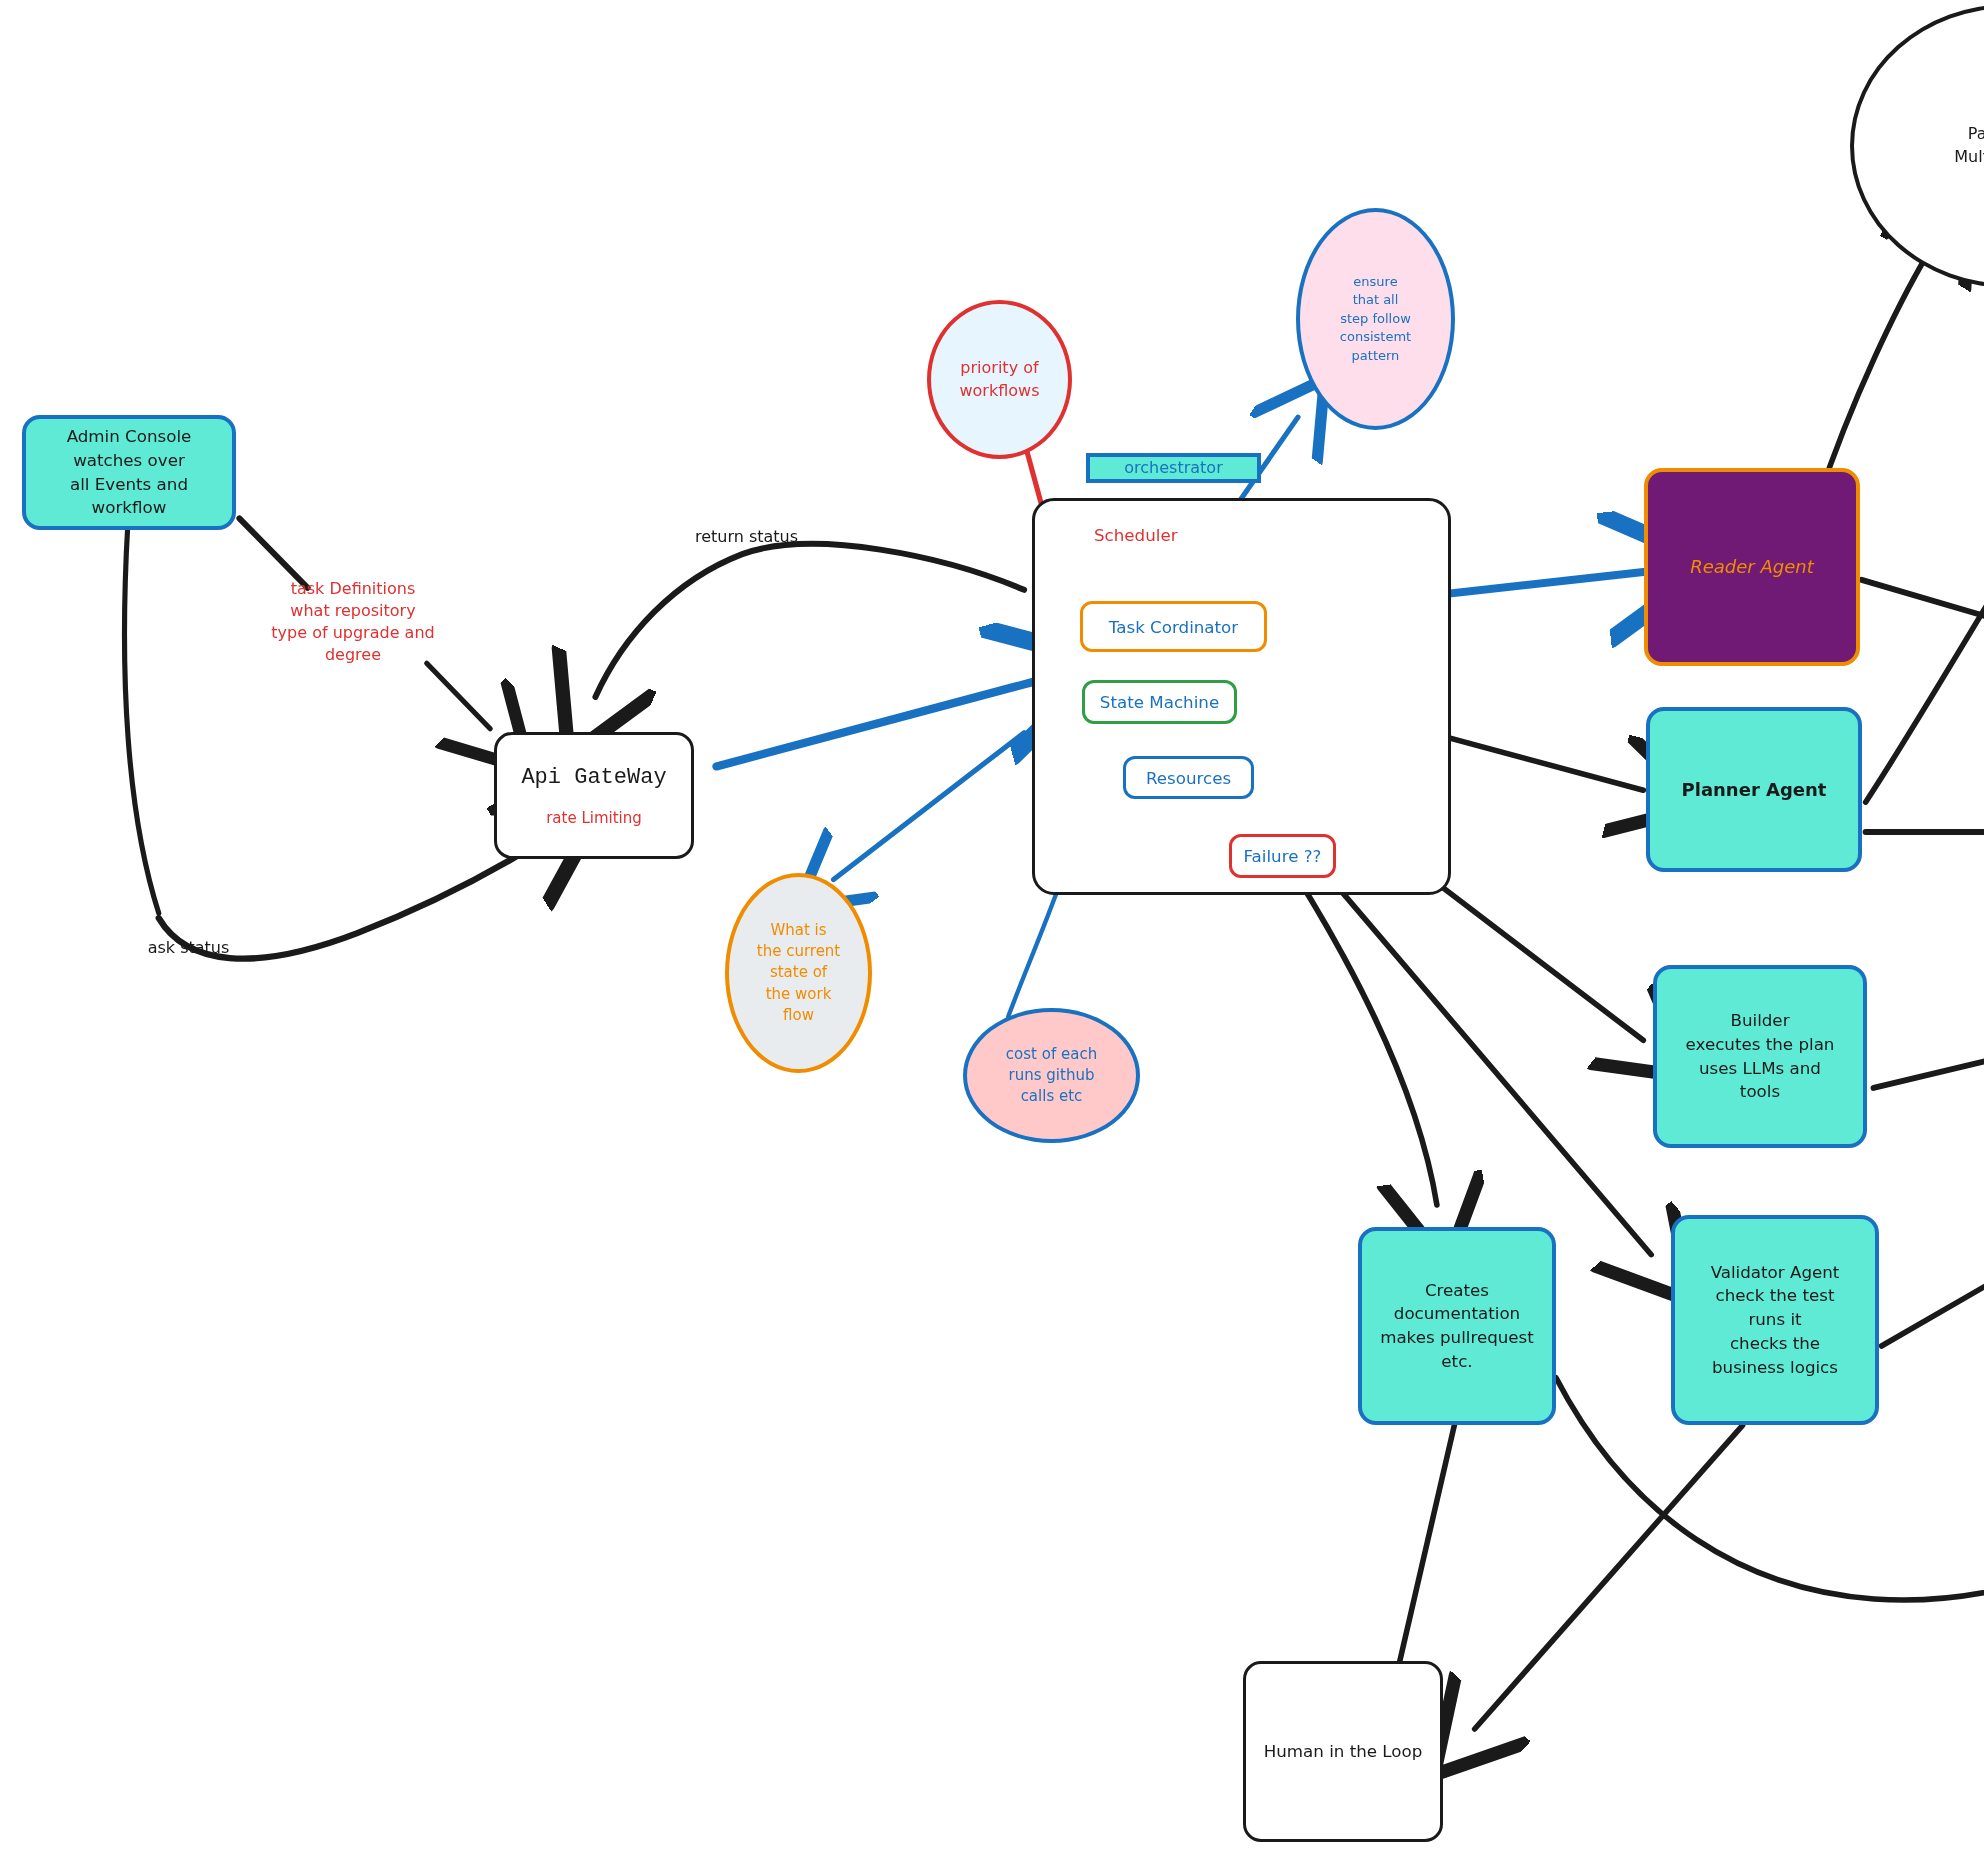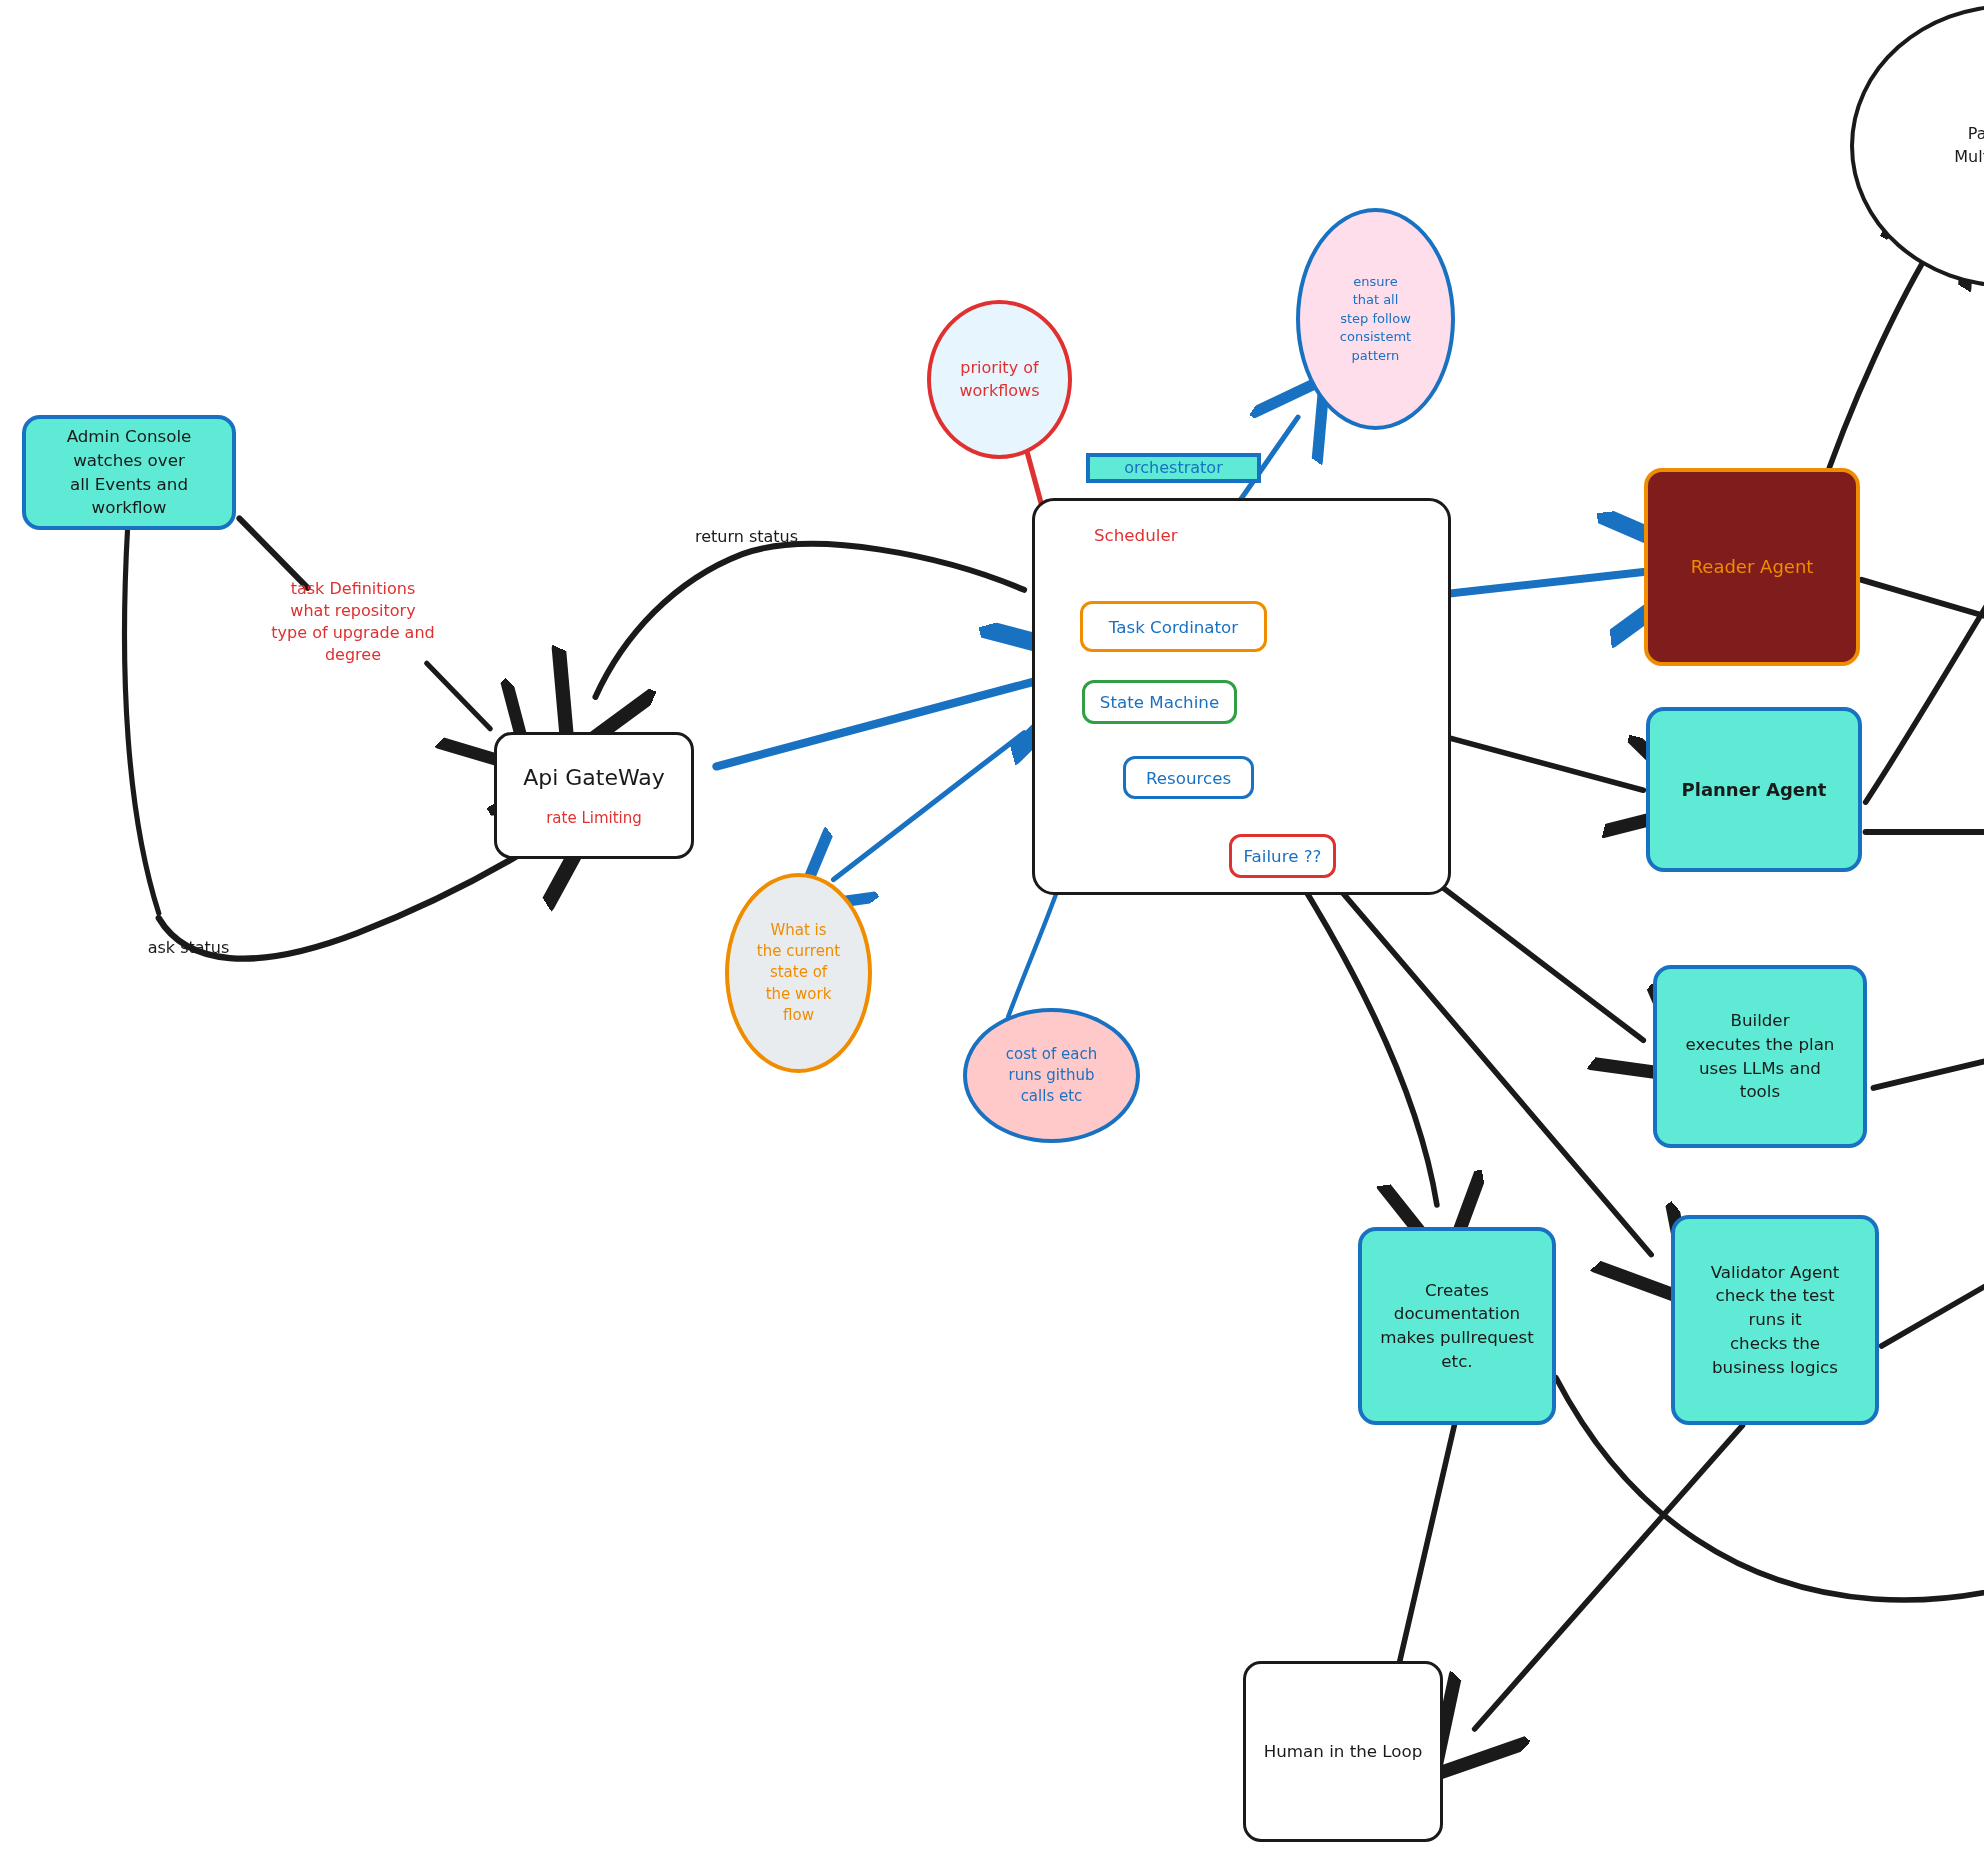--- a/index.html
+++ b/index.html
@@ -24,23 +24,24 @@
   .rect{ border-radius:18px; }
   .ell{ border-radius:50%; }
   
   .blue{
     background:#5eead4;
     border:4.4px solid #1971c2;
     color:#1a1a1a;
   }
   
   .yellow{
-    background:#7f1d1d;
+    background:#701a75;
     border:4.4px solid #f08c00;
     color:#f08c00;
+    font-style:italic;
   }
   
   .white{
     background:#ffffff;
     border:3.6px solid #1a1a1a;
     color:#1a1a1a;
   }
   
   .blackbox{
     background:#ffffff;
@@ -77,21 +78,21 @@
     text-align:center;
     line-height:1.38;
     z-index:8;
   }
   .anno.red  { color:#e03131; }
   .anno.blue { color:#1971c2; }
   .anno.black{ color:#1a1a1a; }
 
   
   .sublabel{ color:#e03131; display:block; }
-  .maintext{ display:block; }
+  .maintext{ display:block;font-family:Liberation Mono, monospace; }
 
   svg#wires{
     position:absolute;left:0;top:0;
     width:2800px;height:1856px;
     z-index:2;
     pointer-events:none;
   }
   .stroke-k{ fill:none; stroke:#1a1a1a; stroke-linecap:round; }
   .stroke-b{ fill:none; stroke:#1971c2; stroke-linecap:round; }
   .stroke-r{ fill:none; stroke:#e03131; stroke-linecap:round; }

